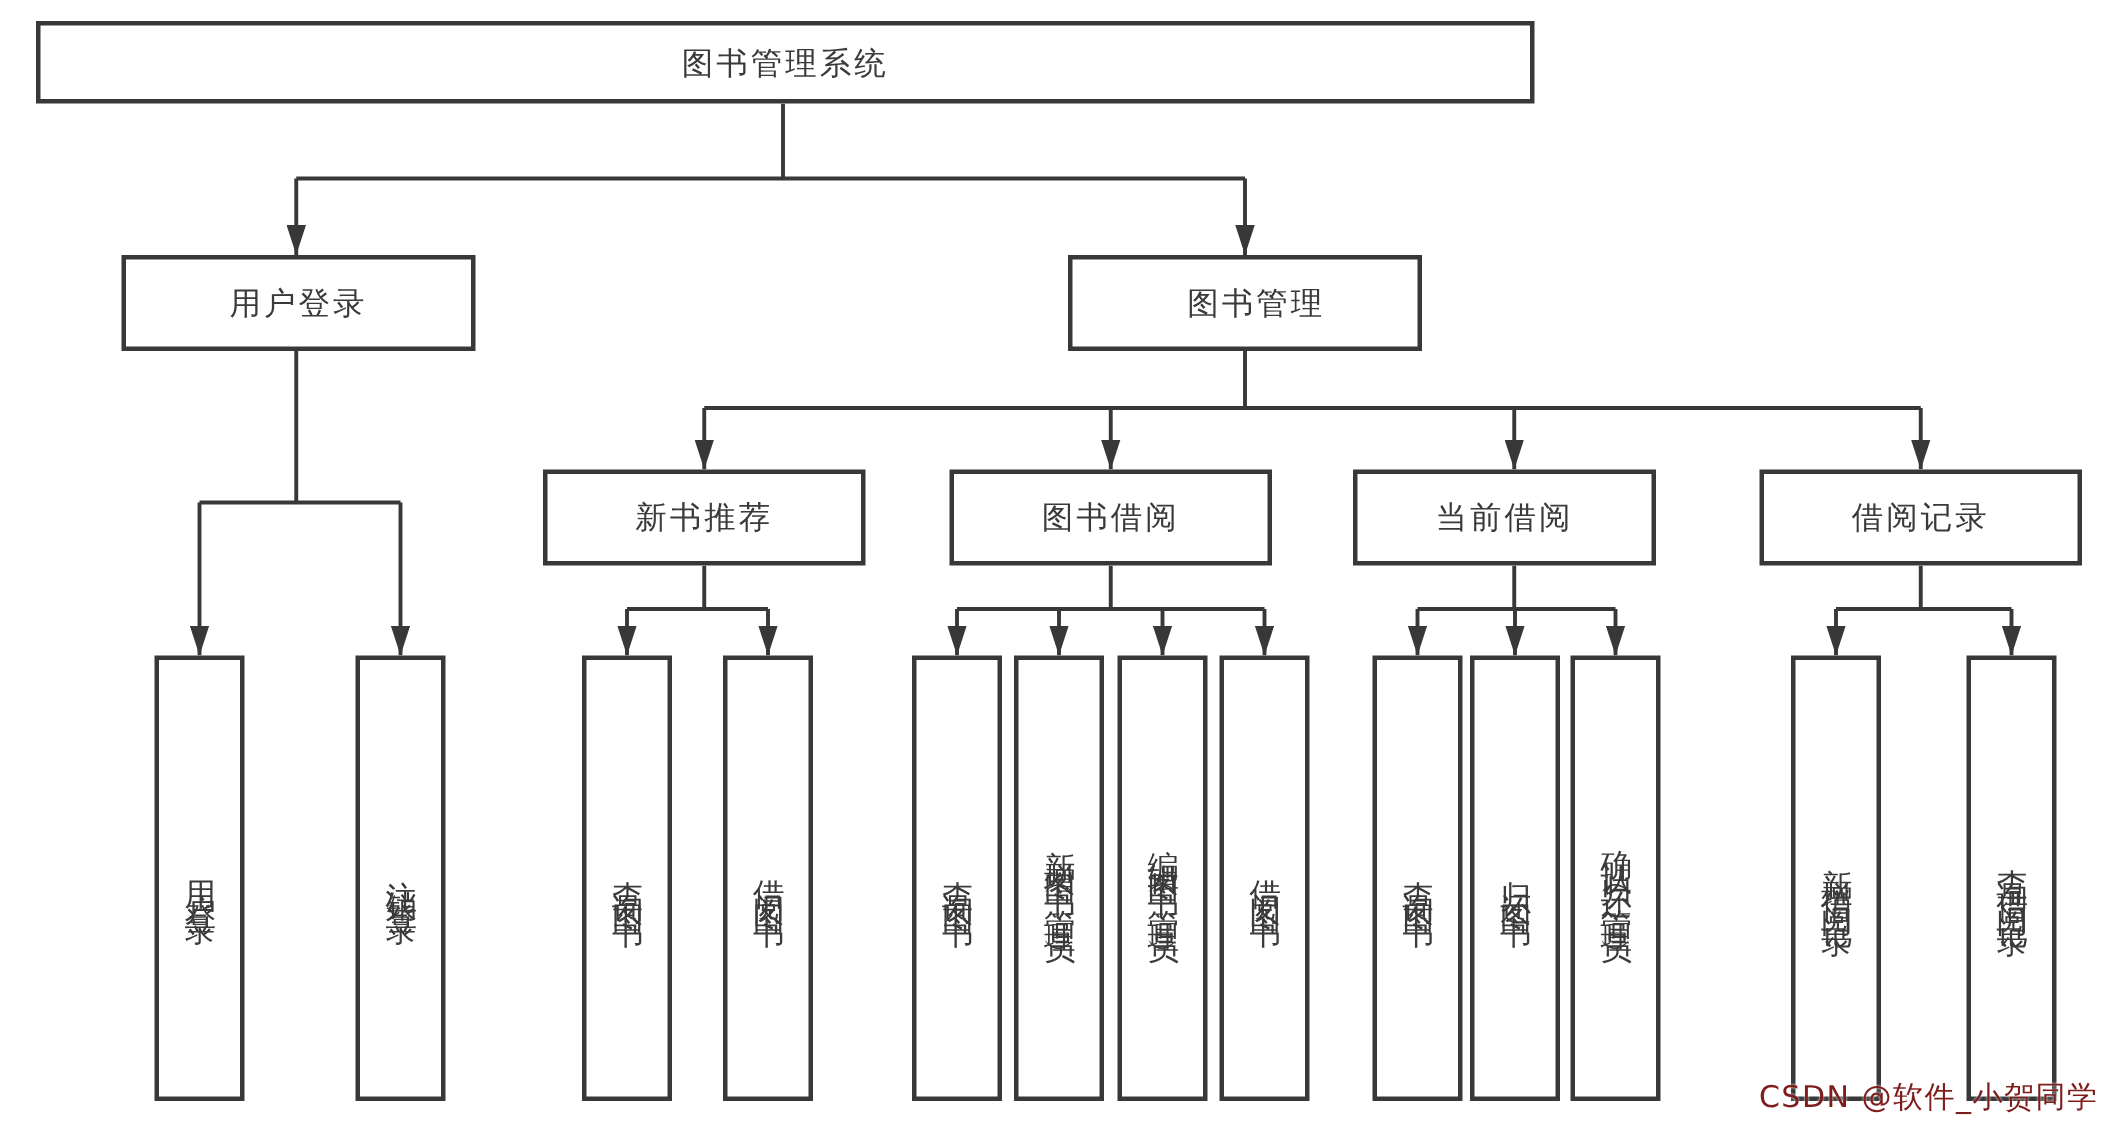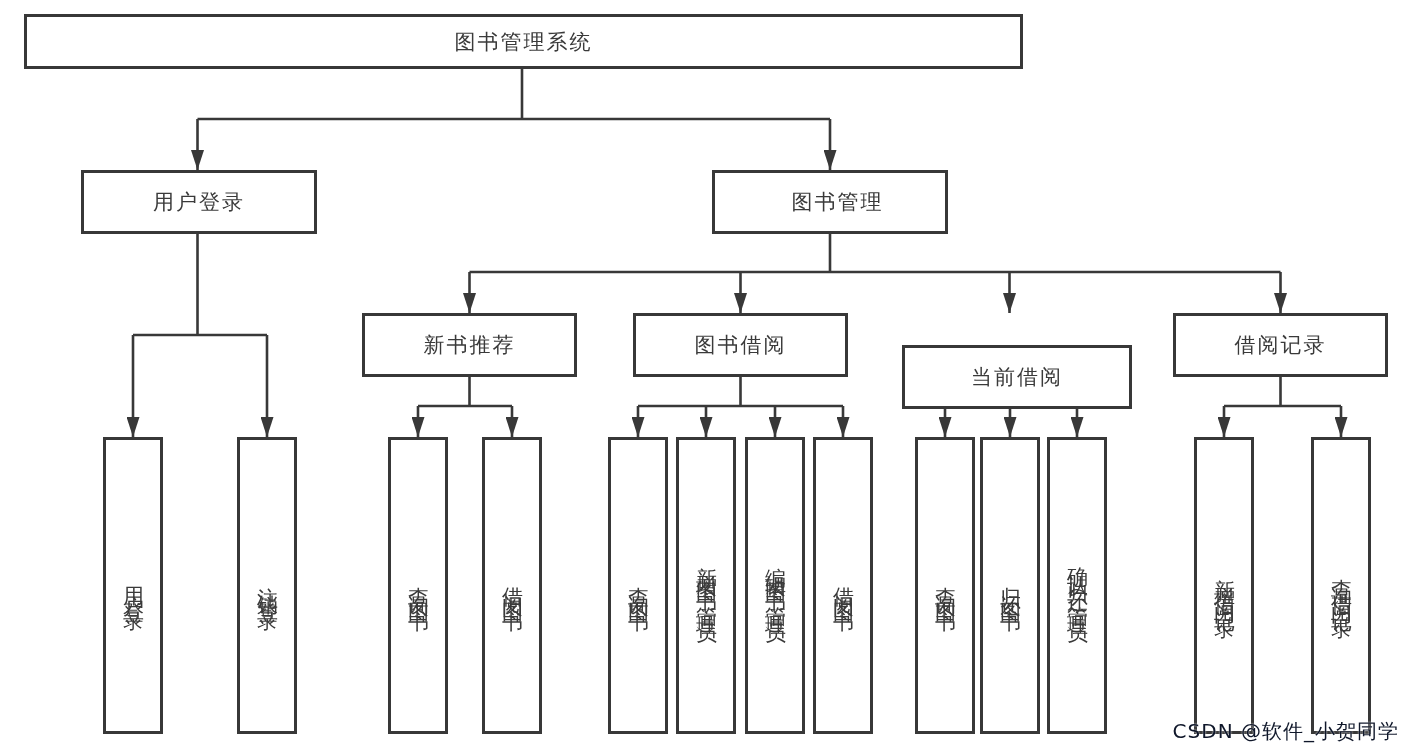--- a/index.html
+++ b/index.html
@@ -50,21 +50,21 @@
     text-orientation: mixed;
     letter-spacing: 8px;
     line-height: 1;
     max-height: 291px;
   }
   .watermark {
     position: absolute;
     right: 6px;
     bottom: 2px;
     font-size: 20px;
-    color: #0f172a;
+    color: #7f1d1d;
     letter-spacing: 1px;
     white-space: nowrap;
     text-shadow: 0 0 2px #ffffff;
     z-index: 5;
   }
 </style>
 </head>
 <body>
 
 <div class="canvas">
@@ -134,21 +134,21 @@
   <div class="box hbox" style="left:712px; top:170px; width:236px; height:64px;padding-left:15px;">
     <span>图书管理</span>
   </div>
 
   <div class="box hbox" style="left:633px; top:313px; width:215px; height:64px;">
     <span>图书借阅</span>
   </div>
   <div class="box hbox" style="left:362px; top:313px; width:215px; height:64px;">
     <span>新书推荐</span>
   </div>
-  <div class="box hbox" style="left:902px; top:313px; width:230px; height:64px;margin-top:32px;">
+  <div class="box hbox" style="left:902px; top:313px; width:202px; height:64px;">
     <span>当前借阅</span>
   </div>
   <div class="box hbox" style="left:1173px; top:313px; width:215px; height:64px;">
     <span>借阅记录</span>
   </div>
 
   <div class="box leaf" style="left:103px; top:437px; width:60px; height:297px;">
     <span class="vtext">用户登录</span>
   </div>
   <div class="box leaf" style="left:237px; top:437px; width:60px; height:297px;">

